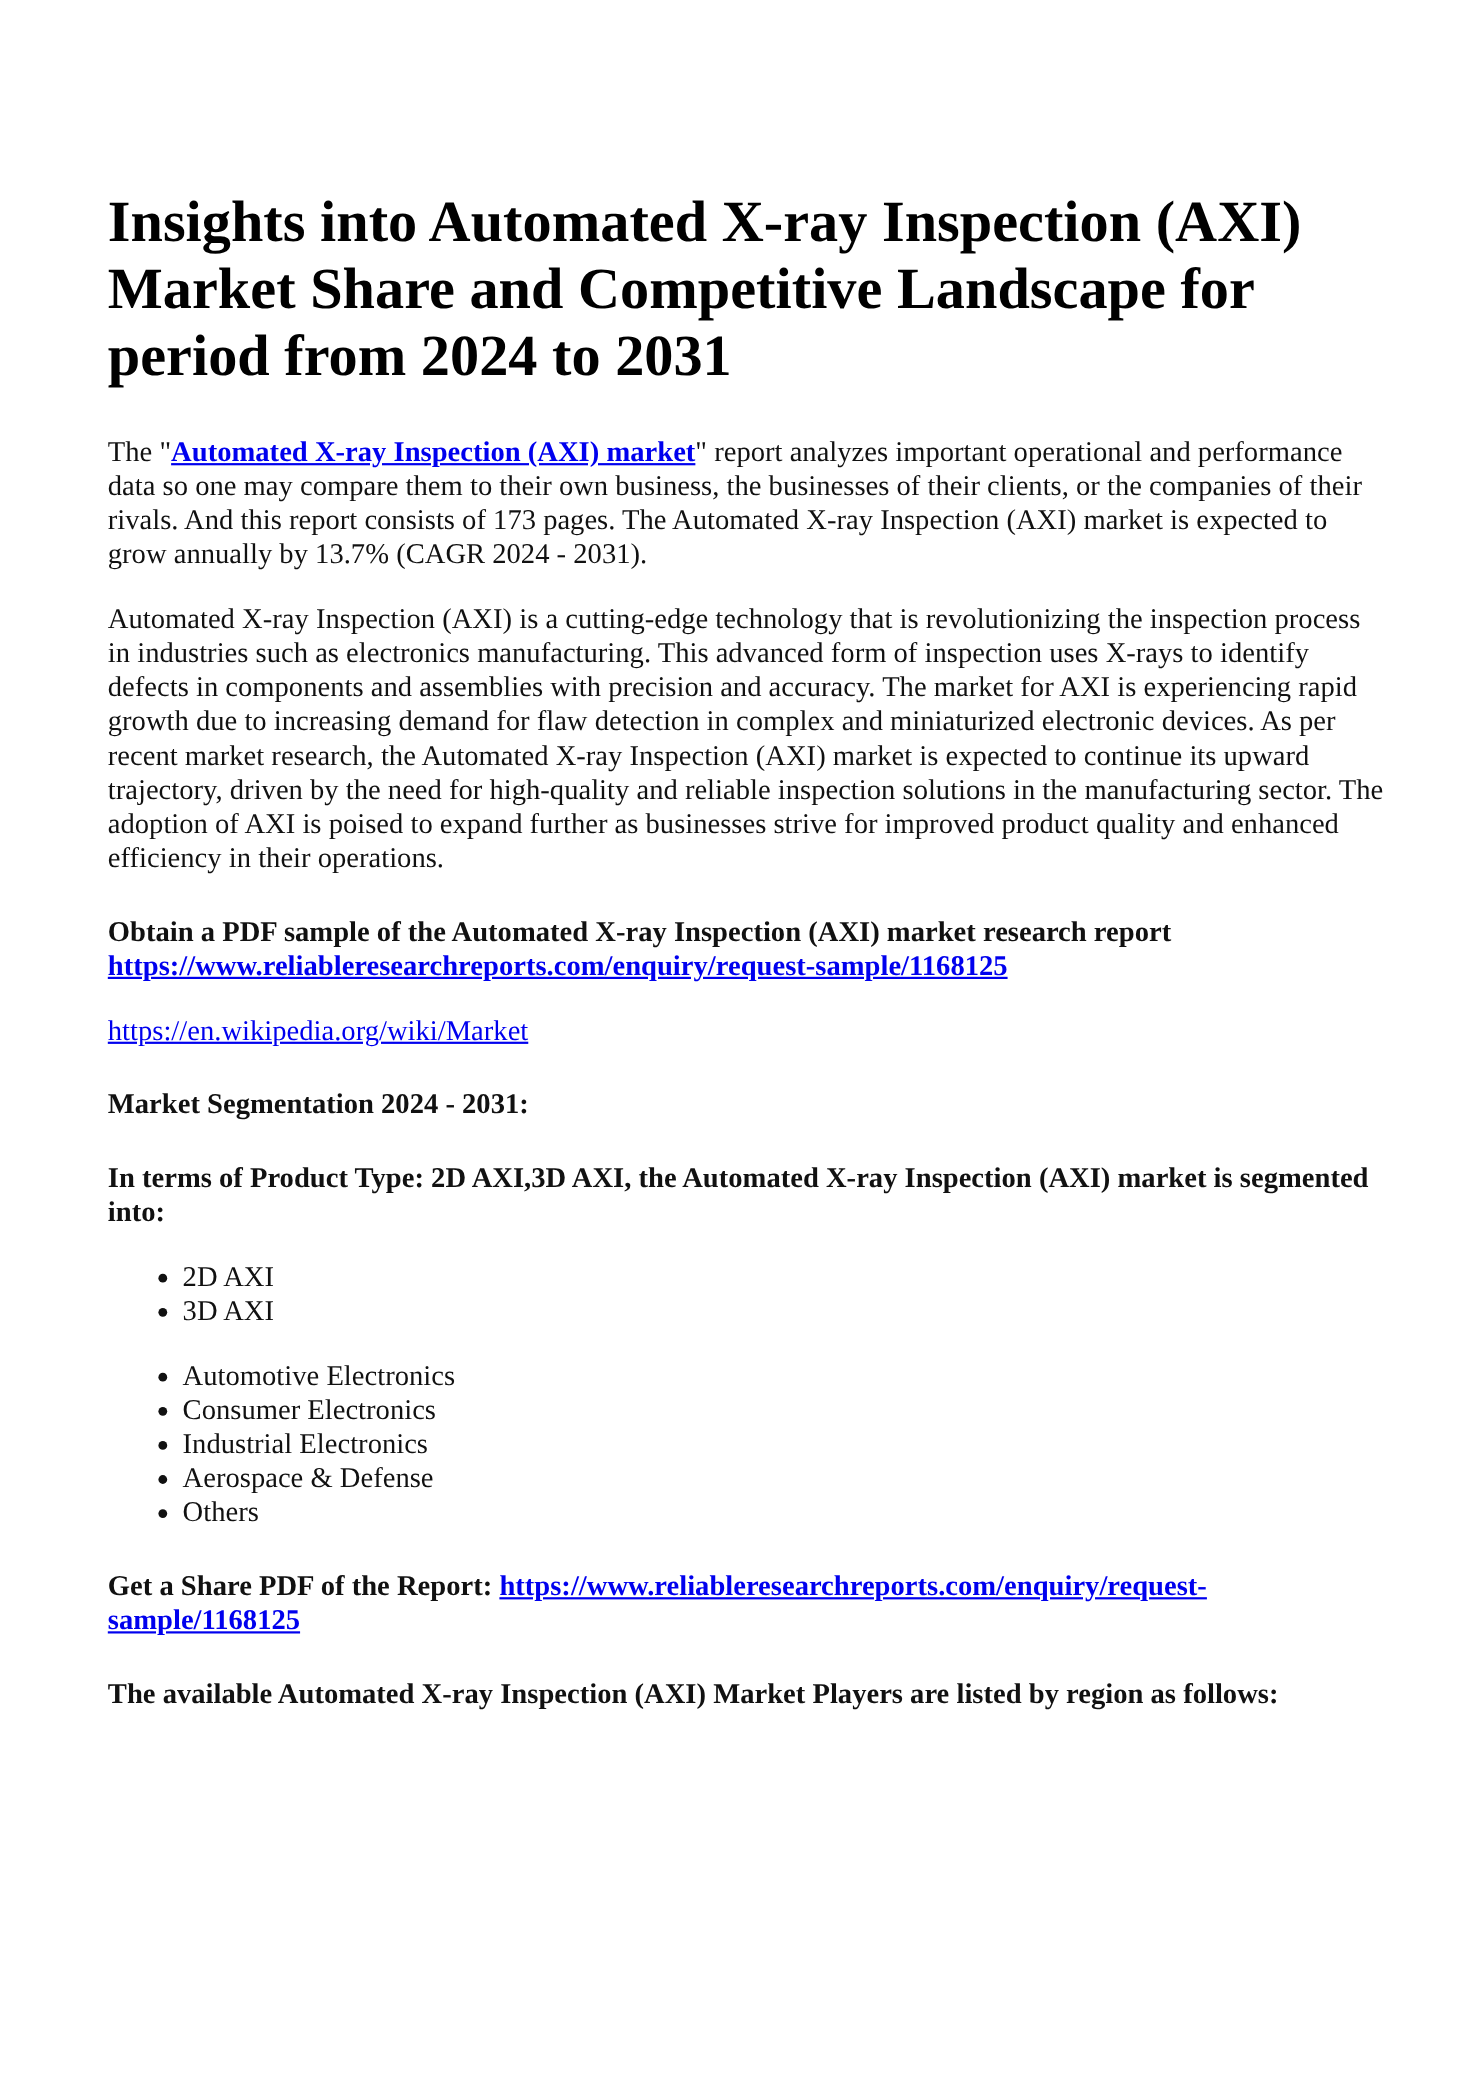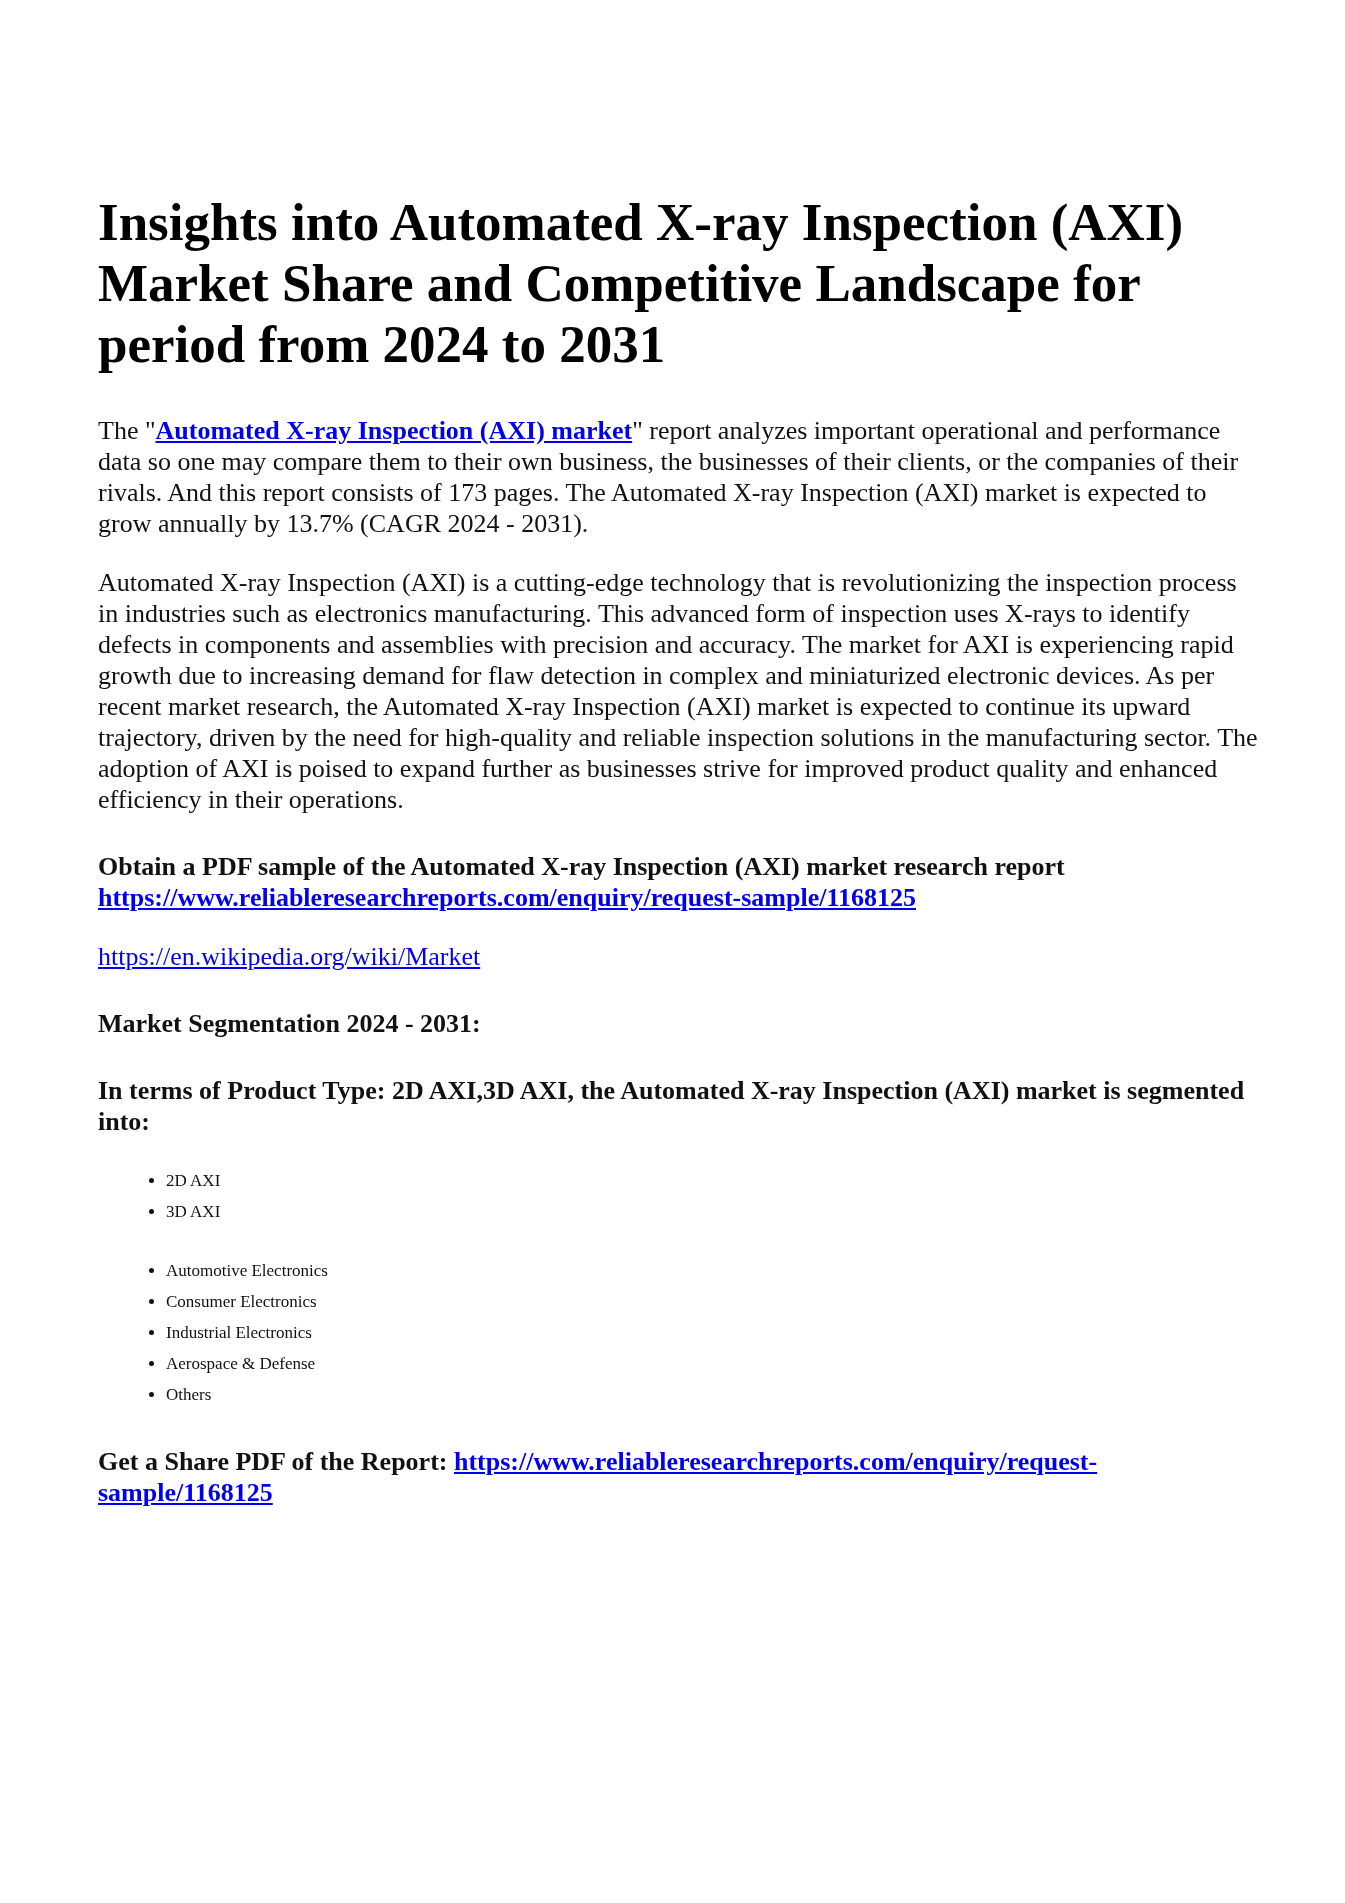--- a/index.html
+++ b/index.html
@@ -1,30 +1,30 @@
 <!DOCTYPE html>
 <html><head>
 <meta charset="utf-8">
 <style>
   html, body { margin: 0; padding: 0; background: #ffffff; }
   body {
     width: 1345px; height: 1903px; overflow: hidden;
     font-family: "Liberation Serif", "DejaVu Serif", serif;
     color: #111111;
   }
-  .page { position: absolute; left: 98px; top: 192px; width: 1160px; }
+  .page { position: absolute; left: 98px; top: 172px; width: 1160px; }
   h1 {
     font-family: "Liberation Serif", serif;
     font-size: 53px; line-height: 61px; font-weight: bold;
     margin: 0 0 40px 0; color: #000;
   }
   p { font-size: 26px; line-height: 31px; margin: 0 0 28px 0; }
   .b { font-weight: bold; margin-top: 36px; }
   a { color: #0000ee; text-decoration: underline; }
-  ul { margin: 0 0 28px 0; padding-left: 68px; font-size: 17px; line-height: 31px; }
+  ul { margin: 0 0 28px 0; padding-left: 68px; font-size: 26px; line-height: 31px; }
   li { margin: 0; }
 </style>
 </head>
 <body>
 
 <div class="page">
   <h1>Insights into Automated X-ray Inspection (AXI) Market Share and Competitive Landscape for period from 2024 to 2031</h1>
 
   <p><span>The "</span><a class="b" href="#">Automated X-ray Inspection (AXI) market</a><span>" report analyzes important operational and performance data so one may compare them to their own business, the businesses of their clients, or the companies of their rivals. And this report consists of 173 pages. The Automated X-ray Inspection (AXI) market is expected to grow annually by 13.7% (CAGR 2024 - 2031).</span></p>
 
@@ -45,13 +45,14 @@
   <ul>
     <li>Automotive Electronics</li>
     <li>Consumer Electronics</li>
     <li>Industrial Electronics</li>
     <li>Aerospace &amp; Defense</li>
     <li>Others</li>
   </ul>
 
   <p class="b"><span>Get a Share PDF of the Report: </span><a href="#">https://www.reliableresearchreports.com/enquiry/request-sample/1168125</a></p>
 
+  <p class="b">The available Automated X-ray Inspection (AXI) Market Players are listed by region as follows:</p>
 </div>
 
 </body></html>

